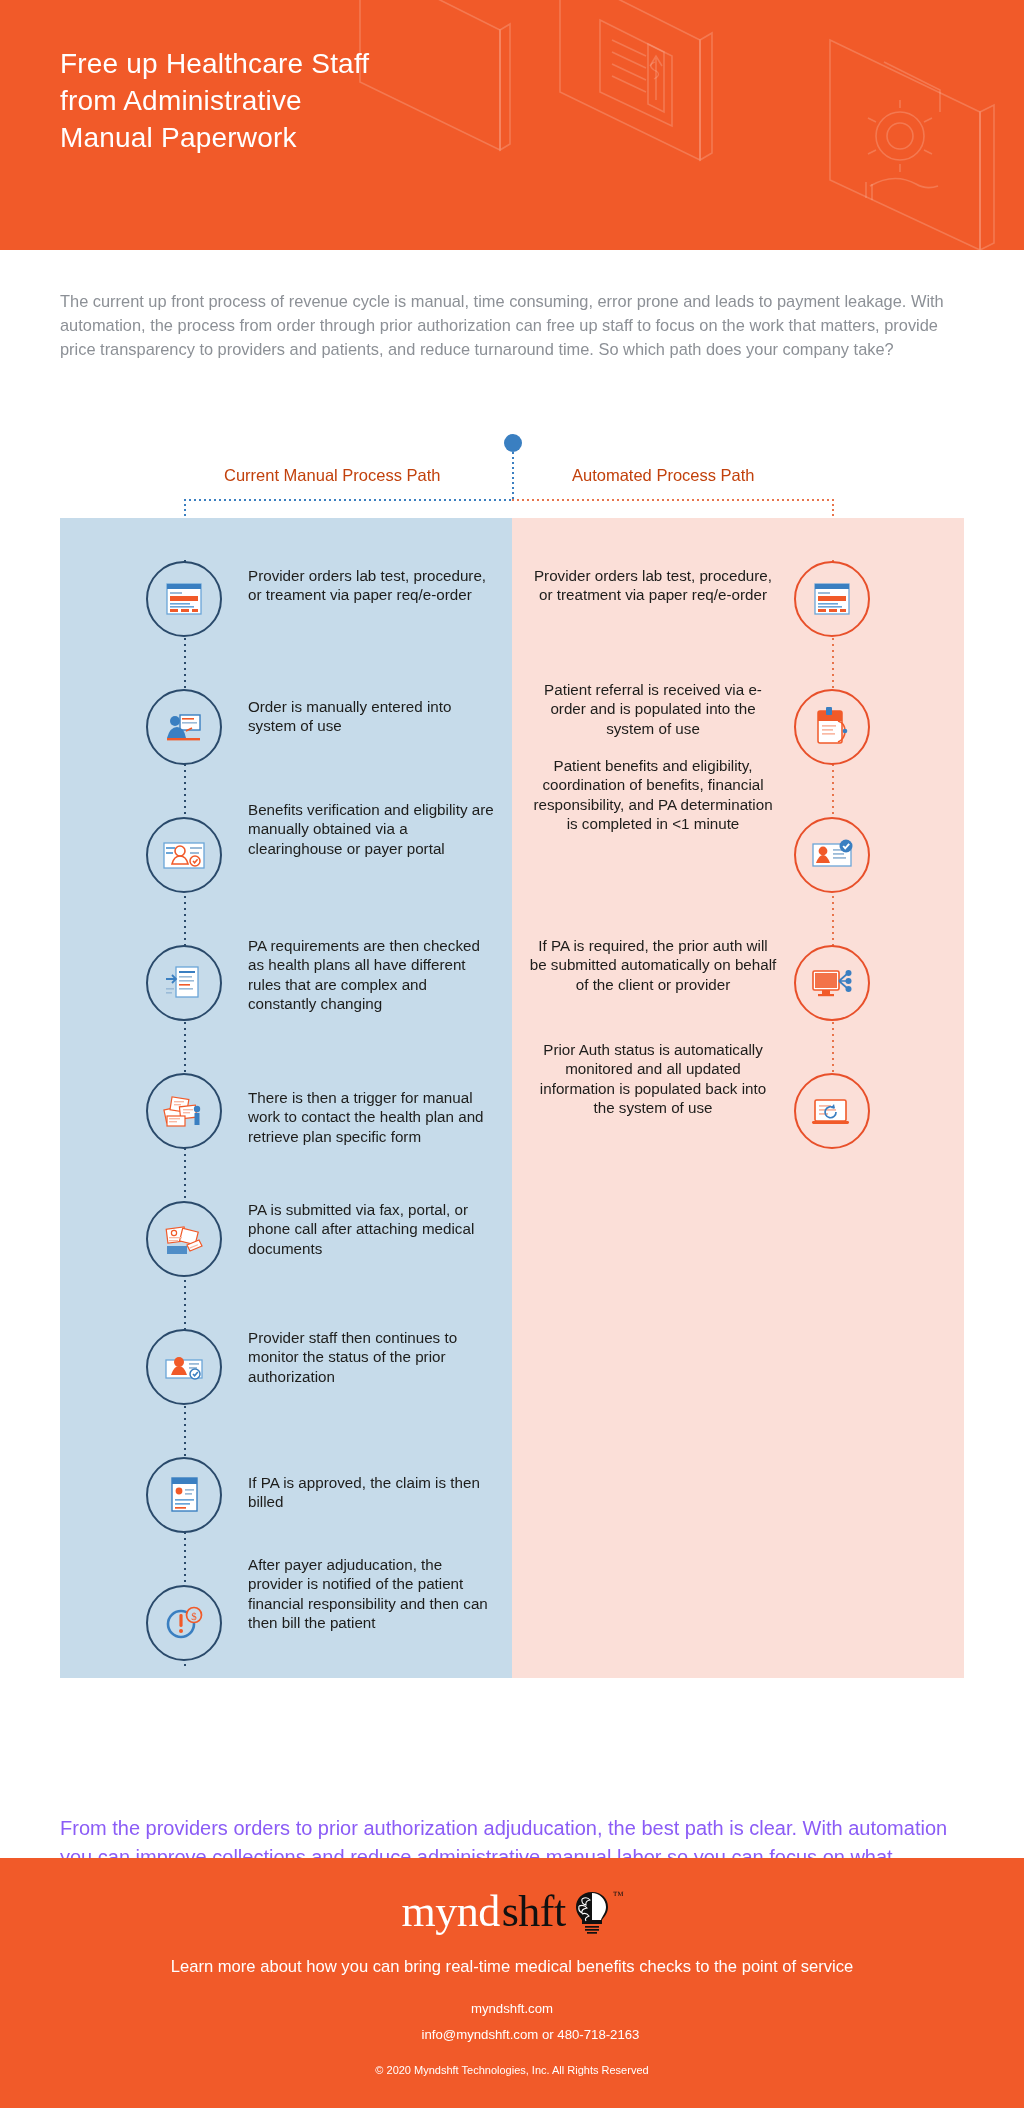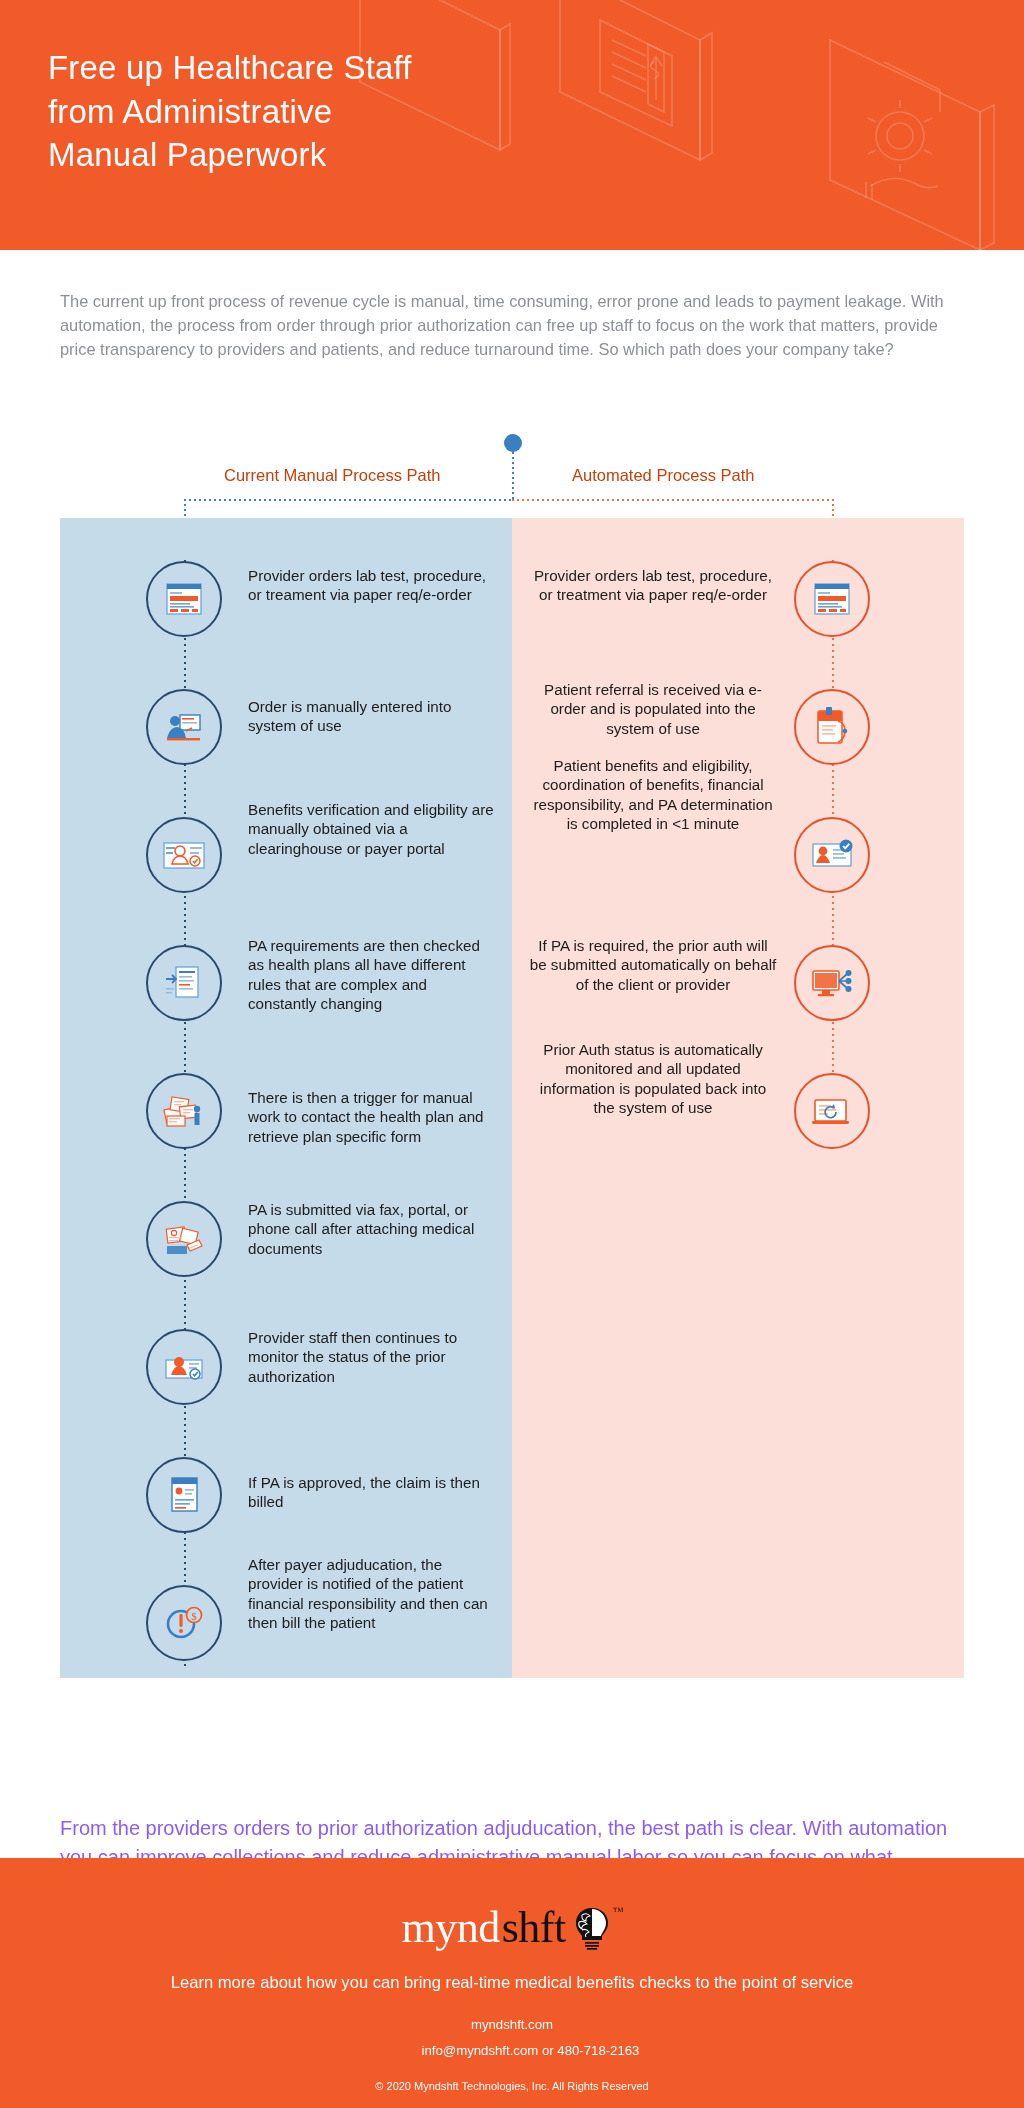--- a/index.html
+++ b/index.html
@@ -20,25 +20,25 @@
   .hero {
     position: relative;
     width: 1024px;
     height: 250px;
     background: #f15a29;
     overflow: hidden;
   }
   .hero-art { position: absolute; inset: 0; opacity: .55; }
   .hero-title {
     position: absolute;
-    left: 48px;
+    left: 60px;
     top: 46px;
     width: 560px;
     color: #ffffff;
-    font-size: 33px;
+    font-size: 28px;
     line-height: 1.32;
     font-weight: 300;
     letter-spacing: .2px;
     white-space: pre-line;
   }
 
   
   .intro {
     position: absolute;
     left: 60px;
@@ -155,21 +155,21 @@
     width: 1024px; height: 250px;
     background: #f15a29;
     text-align: center;
     color: #fff;
   }
   .logo-wrap {
     display: flex;
     align-items: center;
     justify-content: center;
     gap: 2px;
-    padding-top: 44px;
+    padding-top: 28px;
   }
   .logo-mynd {
     font-family: "Liberation Serif", serif;
     font-size: 44px;
     color: #ffffff;
     letter-spacing: -.5px;
   }
   .logo-shft {
     font-family: "Liberation Serif", serif;
     font-size: 44px;

